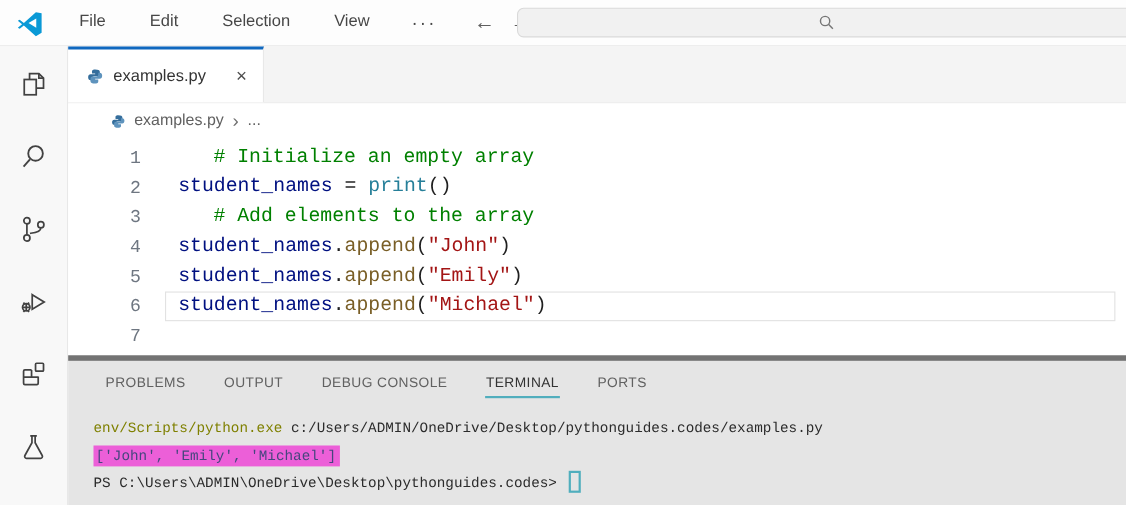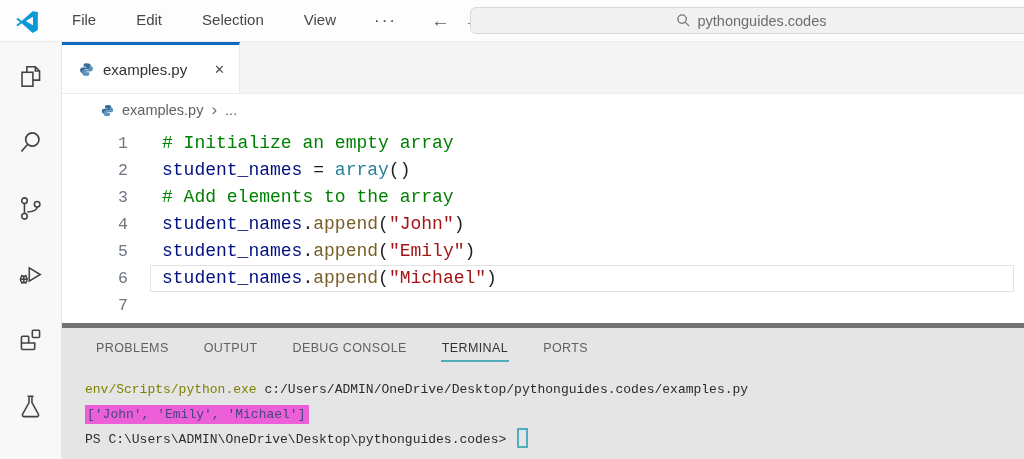--- a/index.html
+++ b/index.html
@@ -49,21 +49,21 @@
   .crumb-chevron { font-size:17px; color:#717171; margin:0 1px; }
 
   
   .editor { flex:0 0 197px; background:#fff; padding-top:4px;
             font-family:"Liberation Mono","DejaVu Sans Mono",monospace; font-size:18px; }
   .code-line { display:flex; height:27px; line-height:27px; white-space:pre; position:relative; }
   .line-num { width:66px; text-align:right; color:var(--line-num,#6e7681); font-size:16.5px; flex:0 0 66px; }
   .line-code { padding-left:34px; color:var(--plain,#1f1f1f); }
   .code-line.current::after { content:""; position:absolute; left:88px; right:10px; top:0; bottom:0;
                               border:1px solid #e2e2e2; pointer-events:none; }
-  .tk-comment { color:var(--comment,#008000); }
+  .tk-comment { color:var(--comment,#008000);margin-left:32px; }
   .tk-variable { color:var(--variable,#001080);margin-top:34px; }
   .tk-builtin { color:var(--builtin,#267f99); }
   .tk-function { color:var(--func,#795E26);margin-top:38px; }
   .tk-string { color:var(--string,#a31515); }
   .tk-plain { color:var(--plain,#1f1f1f); }
 
   
   .panel { flex:1; border-top:5px solid #737373; background:#e5e5e5; display:flex; flex-direction:column; }
   .panel-tabs { height:40px; flex:0 0 40px; display:flex; align-items:center; gap:33px; padding-left:33px; }
   .panel-tab { font-size:12.5px; letter-spacing:0.4px; color:#616161; background:none; border:none;
@@ -101,21 +101,20 @@
     </nav>
     <div class="nav-arrows">
       <span class="nav-arrow">←</span>
       <span class="nav-arrow">→</span>
     </div>
     <div class="searchbox">
       <svg width="15" height="15" viewBox="0 0 16 16">
           <circle cx="6.5" cy="6.5" r="4.5" fill="none" stroke="#757575" stroke-width="1.4"></circle>
           <line x1="10" y1="10" x2="14" y2="14" stroke="#757575" stroke-width="1.4"></line>
         </svg>
-      <span>pythonguides.codes</span>
     </div>
   </header>
 
   <div class="workbench">
 
     <aside class="activitybar">
       <button class="act-btn">
         <svg viewBox="0 0 24 24" fill="none" stroke="currentColor" stroke-width="1.3">
           <path d="M9 4h7l3.5 3.5V15H9z" fill="#f8f8f8"></path>
             <path d="M16 4v3.5h3.5"></path>
@@ -179,21 +178,21 @@
             </svg>
         </span>
         <span>examples.py</span>
         <span class="crumb-chevron">›</span>
         <span>...</span>
       </div>
 
       <div class="editor">
         <div>
             <div class="code-line"><span class="line-num">1</span><span class="line-code"><span class="tk-comment"># Initialize an empty array</span></span></div>
-            <div class="code-line"><span class="line-num">2</span><span class="line-code"><span class="tk-variable">student_names</span><span class="tk-plain"> = </span><span class="tk-builtin">array</span><span class="tk-plain">()</span></span></div>
+            <div class="code-line"><span class="line-num">2</span><span class="line-code"><span class="tk-variable">student_names</span><span class="tk-plain"> = </span><span class="tk-builtin">print</span><span class="tk-plain">()</span></span></div>
             <div class="code-line"><span class="line-num">3</span><span class="line-code"><span class="tk-comment"># Add elements to the array</span></span></div>
             <div class="code-line"><span class="line-num">4</span><span class="line-code"><span class="tk-variable">student_names</span><span class="tk-plain">.</span><span class="tk-function">append</span><span class="tk-plain">(</span><span class="tk-string">"John"</span><span class="tk-plain">)</span></span></div>
             <div class="code-line"><span class="line-num">5</span><span class="line-code"><span class="tk-variable">student_names</span><span class="tk-plain">.</span><span class="tk-function">append</span><span class="tk-plain">(</span><span class="tk-string">"Emily"</span><span class="tk-plain">)</span></span></div>
             <div class="code-line current"><span class="line-num">6</span><span class="line-code"><span class="tk-variable">student_names</span><span class="tk-plain">.</span><span class="tk-function">append</span><span class="tk-plain">(</span><span class="tk-string">"Michael"</span><span class="tk-plain">)</span></span></div>
             <div class="code-line"><span class="line-num">7</span></div>
           </div>
       </div>
 
       <div class="panel">
         <div class="panel-tabs">

